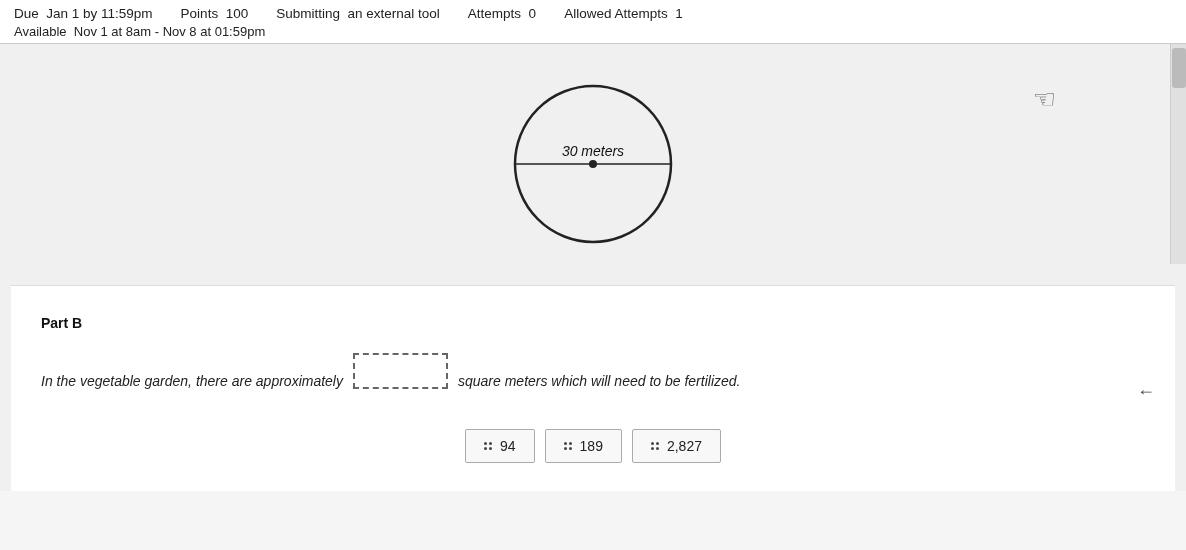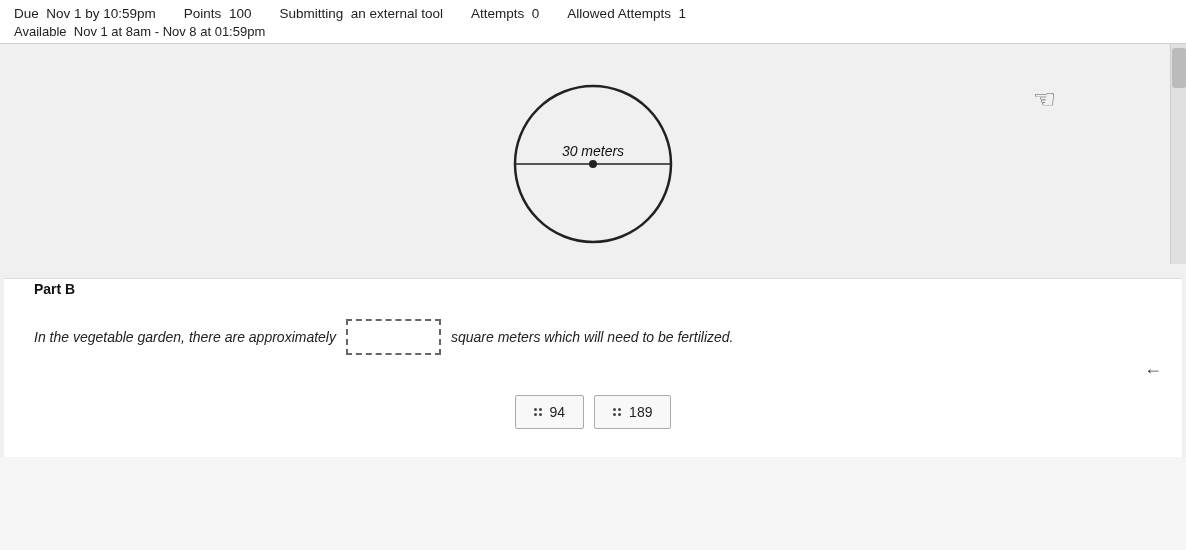--- a/index.html
+++ b/index.html
@@ -93,39 +93,39 @@
       left: 0;
       top: 90px;
       width: 14px;
       height: 40px;
       background: #1a73e8;
       border-radius: 0 3px 3px 0;
     }
 
     .question-area {
       background: #fff;
-      margin: 4px;
-      padding: 2px 30px 10px 30px;
+      margin: 11px;
+      padding: 29px 30px 10px 30px;
       border-top: 1px solid #ddd;
       position: relative;
     }
 
     .part-b-label {
       font-weight: bold;
       font-size: 14px;
       margin-bottom: 22px;
       color: #111;
     }
 
     .question-text {
       font-size: 14px;
       font-style: italic;
       color: #222;
       display: flex;
-      align-items: center;
+      align-items: flex-end;
       gap: 4px;
       margin-bottom: 30px;
       flex-wrap: wrap;
     }
 
     .answer-box {
       display: inline-block;
       width: 95px;
       height: 36px;
       border: 2px dashed #666;
@@ -185,21 +185,21 @@
       cursor: pointer;
     }
   </style>
 </head>
 <body>
 
 <div class="header-bar">
   <div class="header-row1">
     <span>
       <span class="label">Due</span>
-      &nbsp;<span>Nov 1 by 10:59pm</span>
+      &nbsp;<span>Jan 1 by 11:59pm</span>
     </span>
     <span>
       <span class="label">Points</span>
       &nbsp;<span>100</span>
     </span>
     <span>
       <span class="label">Submitting</span>
       &nbsp;<span>an external tool</span>
     </span>
     <span>
@@ -262,19 +262,26 @@
         </span>
         <span>94</span>
       </button>
       <button class="choice-btn">
         <span class="dots-icon">
           <span></span>
           <span></span>
         </span>
         <span>189</span>
       </button>
+      <button class="choice-btn">
+        <span class="dots-icon">
+          <span></span>
+          <span></span>
+        </span>
+        <span>2,827</span>
+      </button>
     </div>
 
     <div class="back-arrow">←</div>
 
   </div>
 
 </div>
 
 </body></html>

